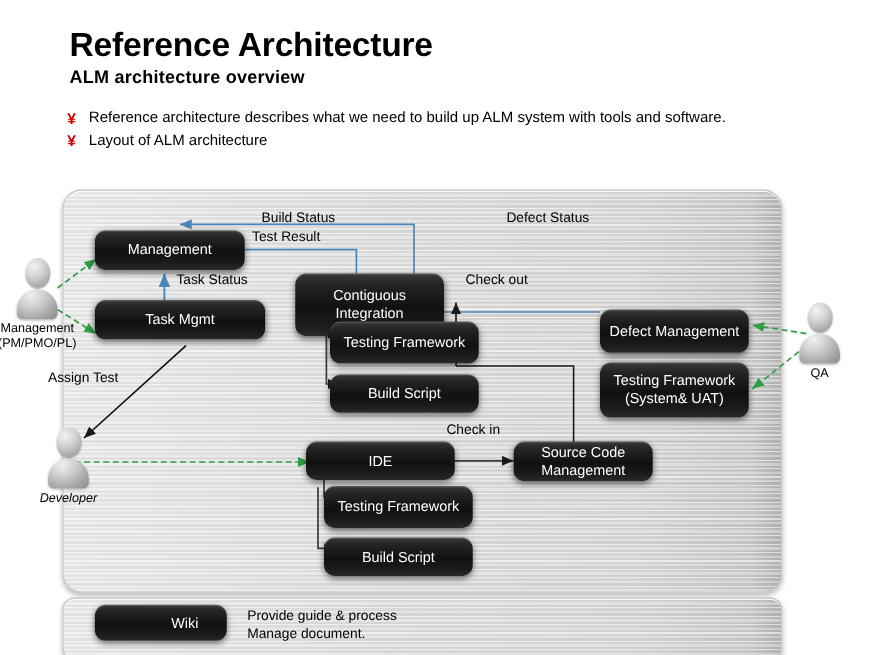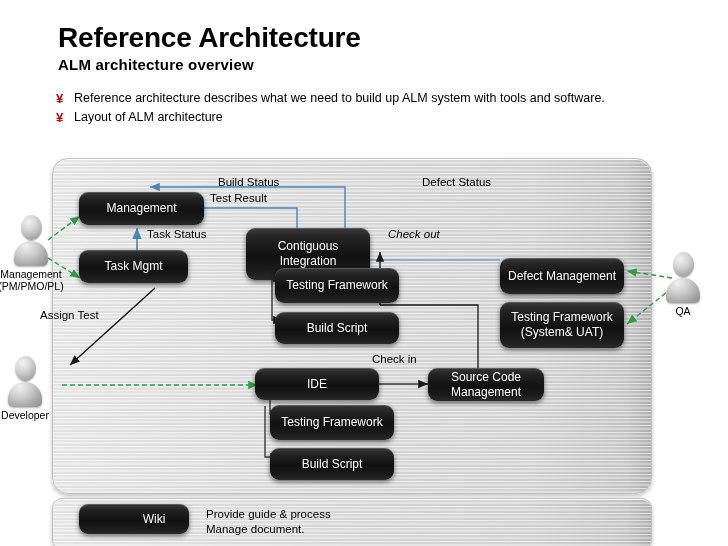--- a/index.html
+++ b/index.html
@@ -162,21 +162,21 @@
     <path d="M48,238 L80,258" stroke="#2f9e44" stroke-width="1.4" fill="none" stroke-dasharray="5,3" marker-end="url(#agreen)"></path>
 
     <path d="M62,365 L258,365" stroke="#2f9e44" stroke-width="1.4" fill="none" stroke-dasharray="5,3" marker-end="url(#agreen)"></path>
 
     <path d="M672,258 L627,251" stroke="#2f9e44" stroke-width="1.4" fill="none" stroke-dasharray="5,3" marker-end="url(#agreen)"></path>
     <path d="M672,268 L627,304" stroke="#2f9e44" stroke-width="1.4" fill="none" stroke-dasharray="5,3" marker-end="url(#agreen)"></path>
   </svg>
 
   <div class="node" style="left:79px;top:172px;width:125px;height:33px;">Management</div>
 
-  <div class="node" style="left:79px;top:230px;width:109px;height:33px;">Task Mgmt</div>
+  <div class="node" style="left:79px;top:230px;width:142px;height:33px;">Task Mgmt</div>
 
   <div class="node" style="left:246px;top:208px;width:124px;height:52px;">Contiguous Integration</div>
 
   <div class="node" style="left:275px;top:248px;width:124px;height:35px;">Testing Framework</div>
 
   <div class="node" style="left:275px;top:292px;width:124px;height:32px;">Build Script</div>
 
   <div class="node" style="left:500px;top:238px;width:124px;height:36px;">Defect Management</div>
 
   <div class="node" style="left:500px;top:282px;width:124px;height:46px;">Testing Framework (System&amp; UAT)</div>
@@ -186,37 +186,37 @@
   <div class="node" style="left:255px;top:348px;width:124px;height:32px;">IDE</div>
 
   <div class="node" style="left:270px;top:385px;width:124px;height:35px;">Testing Framework</div>
 
   <div class="node" style="left:270px;top:428px;width:124px;height:32px;">Build Script</div>
 
   <div class="lbl" style="left:218px;top:155px;">Build Status</div>
   <div class="lbl" style="left:210px;top:171px;">Test Result</div>
   <div class="lbl" style="left:422px;top:155px;">Defect Status</div>
   <div class="lbl" style="left:147px;top:207px;">Task Status</div>
-  <div class="lbl" style="left:388px;top:207px;font-style:italic;">Check out</div>
+  <div class="lbl" style="left:388px;top:207px;">Check out</div>
   <div class="lbl" style="left:372px;top:332px;">Check in</div>
   <div class="lbl" style="left:40px;top:288px;">Assign Test</div>
 
   <div class="actor" style="left:8px;top:195px;">
     <div class="head"></div>
     <div class="body"></div>
     <div class="alabel" style="width:100px;margin-left:-27px;white-space:normal;">Management (PM/PMO/PL)</div>
   </div>
 
   <div class="actor" style="left:660px;top:232px;">
     <div class="head"></div>
     <div class="body"></div>
     <div class="alabel">QA</div>
   </div>
 
-  <div class="actor" style="left:2px;top:336px;">
+  <div class="actor" style="left:34px;top:336px;font-style:italic;">
     <div class="head"></div>
     <div class="body"></div>
     <div class="alabel" style="width:76px;margin-left:-15px;">Developer</div>
   </div>
 
   <div class="panel" id="wiki-panel"></div>
   <div class="node" style="left:79px;top:484px;width:110px;height:30px;padding-left:44px;">Wiki</div>
   <div class="lbl" style="left:206px;top:487px;">Provide guide &amp; process</div>
   <div class="lbl" style="left:206px;top:502px;">Manage document.</div>
 

